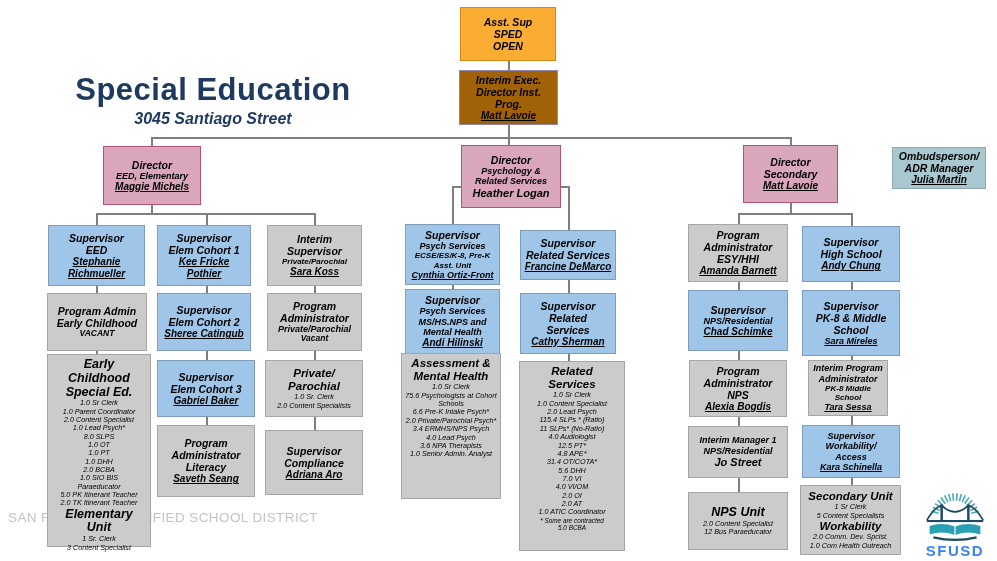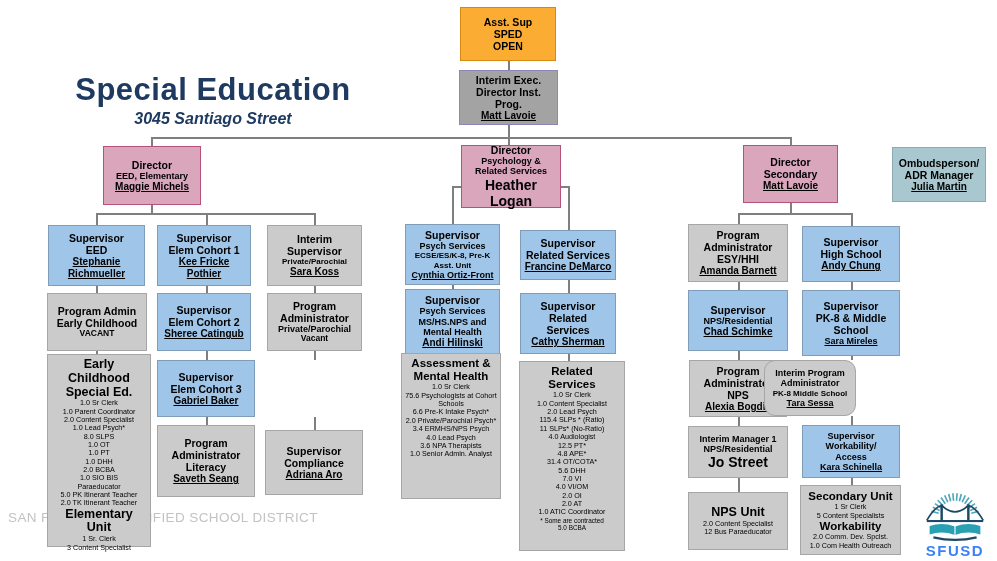--- a/index.html
+++ b/index.html
@@ -5,37 +5,37 @@
   html,body{margin:0;padding:0;background:#fff;}
   #stage{position:relative;width:997px;height:561px;background:#ffffff;overflow:hidden;
          font-family:"Liberation Sans",sans-serif;}
   .title-wrap{position:absolute;left:58px;top:26px;width:310px;text-align:center;z-index:2;margin-top:46px;}
   .title{font-size:31px;font-weight:800;color:#1E3A60;letter-spacing:.5px;}
   .subtitle{font-size:16px;font-weight:bold;font-style:italic;color:#1E3A60;margin-top:2px;}
   .watermark{position:absolute;left:8px;top:510px;font-size:13.5px;color:#C3C3C3;
              letter-spacing:.4px;z-index:1;white-space:nowrap;}
   .box{position:absolute;display:flex;flex-direction:column;justify-content:center;align-items:flex-start;
        text-align:center;border:1px solid #999;color:#000;line-height:1.15;padding:2px;
-       box-sizing:border-box;z-index:2;}
+       box-sizing:border-box;z-index:2;font-style:italic;}
   .box.top-align{justify-content:flex-start;padding-top:3px;}
   .c-orange{background:#FBAC33;border-color:#D68910;}
-  .c-lavender{background:#a3a3a3;border-color:#8F86B8;}
+  .c-lavender{background:#a16207;border-color:#8F86B8;}
   .c-pink{background:#D9A6BB;border-color:#B5527A;}
   .c-blue{background:#9FC5E8;border-color:#7F9DB9;}
   .c-gray{background:#CBCBCB;border-color:#A6A6A6;}
   .c-teal{background:#A8C7CE;border-color:#8FA9B0;}
   .ln{width:100%;}
   .h1{font-size:10.5px;font-weight:bold;}
   .h2{font-size:9px;font-weight:bold;}
   .h3{font-size:8px;font-weight:bold;}
   .big{font-size:12.5px;font-weight:bold;line-height:1.1;}
   .big2{font-size:11.5px;font-weight:bold;line-height:1.15;}
   .name{font-size:10px;font-weight:bold;text-decoration:underline;}
   .name-sm{font-size:9px;font-weight:bold;text-decoration:underline;}
-  .plain{font-size:14px;font-weight:bold;}
+  .plain{font-size:11px;font-weight:bold;}
   .plain-sm{font-size:8.5px;font-weight:bold;}
   .small{font-size:7.2px;line-height:1.16;}
   .tiny{font-size:6.4px;line-height:1.15;}
   .connector{position:absolute;background:#7F7F7F;z-index:1;}
   .logo{position:absolute;left:916px;top:480px;width:78px;height:76px;z-index:2;text-align:center;}
   .logo-label{font-size:15px;font-weight:800;color:#3b82f6;letter-spacing:1.5px;margin-top:-4px;}
 </style>
 </head>
 <body>
 
@@ -135,21 +135,21 @@
       <div class="ln h1">Director</div>
       <div class="ln h2">Psychology &amp;</div>
       <div class="ln h2">Related Services</div>
       <div class="ln plain">Heather Logan</div>
     </div>
     <div class="box c-pink" style="left: 743px; top: 145px; width: 95px; height: 58px;">
       <div class="ln h1">Director</div>
       <div class="ln h1">Secondary</div>
       <div class="ln name">Matt Lavoie</div>
     </div>
-    <div class="box c-teal" style="left: 892px; top: 147px; width: 94px; height: 55px;">
+    <div class="box c-teal" style="left: 892px; top: 147px; width: 94px; height: 42px;">
       <div class="ln h1">Ombudsperson/</div>
       <div class="ln h1">ADR Manager</div>
       <div class="ln name">Julia Martin</div>
     </div>
     <div class="box c-blue" style="left: 48px; top: 225px; width: 97px; height: 61px;">
       <div class="ln h1">Supervisor</div>
       <div class="ln h1">EED</div>
       <div class="ln name">Stephanie</div>
       <div class="ln name">Richmueller</div>
     </div>
@@ -207,20 +207,26 @@
       <div class="ln h1">Supervisor</div>
       <div class="ln h3">Private/Parochial</div>
       <div class="ln name">Sara Koss</div>
     </div>
     <div class="box c-gray" style="left: 267px; top: 293px; width: 95px; height: 58px;">
       <div class="ln h1">Program</div>
       <div class="ln h1">Administrator</div>
       <div class="ln h2">Private/Parochial</div>
       <div class="ln plain-sm">Vacant</div>
     </div>
+    <div class="box c-gray" style="left: 265px; top: 360px; width: 98px; height: 57px;">
+      <div class="ln big2">Private/</div>
+      <div class="ln big2">Parochial</div>
+      <div class="ln small">1.0 Sr. Clerk</div>
+      <div class="ln small">2.0 Content Specialists</div>
+    </div>
     <div class="box c-gray" style="left: 265px; top: 430px; width: 98px; height: 65px;">
       <div class="ln h1">Supervisor</div>
       <div class="ln h1">Compliance</div>
       <div class="ln name">Adriana Aro</div>
     </div>
     <div class="box c-blue" style="left: 405px; top: 224px; width: 95px; height: 61px;">
       <div class="ln h1">Supervisor</div>
       <div class="ln h2">Psych Services</div>
       <div class="ln h3">ECSE/ES/K-8, Pre-K</div>
       <div class="ln h3">Asst. Unit</div>
@@ -308,21 +314,21 @@
       <div class="ln h1">Supervisor</div>
       <div class="ln h1">High School</div>
       <div class="ln name">Andy Chung</div>
     </div>
     <div class="box c-blue" style="left: 802px; top: 290px; width: 98px; height: 66px;">
       <div class="ln h1">Supervisor</div>
       <div class="ln h1">PK-8 &amp; Middle</div>
       <div class="ln h1">School</div>
       <div class="ln name-sm">Sara Mireles</div>
     </div>
-    <div class="box c-gray" style="left: 764px; top: 360px; width: 92px; height: 56px; border-radius: 11px;">
+    <div class="box c-gray" style="left: 808px; top: 360px; width: 80px; height: 56px;">
       <div class="ln h2">Interim Program</div>
       <div class="ln h2">Administrator</div>
       <div class="ln h3">PK-8 Middle School</div>
       <div class="ln name-sm">Tara Sessa</div>
     </div>
     <div class="box c-blue" style="left: 802px; top: 425px; width: 98px; height: 53px;">
       <div class="ln h2">Supervisor</div>
       <div class="ln h2">Workability/</div>
       <div class="ln h2">Access</div>
       <div class="ln name-sm">Kara Schinella</div>

